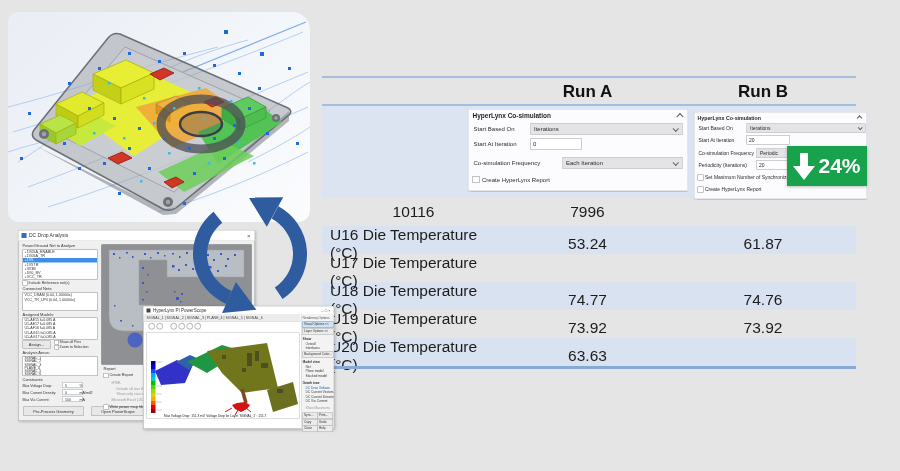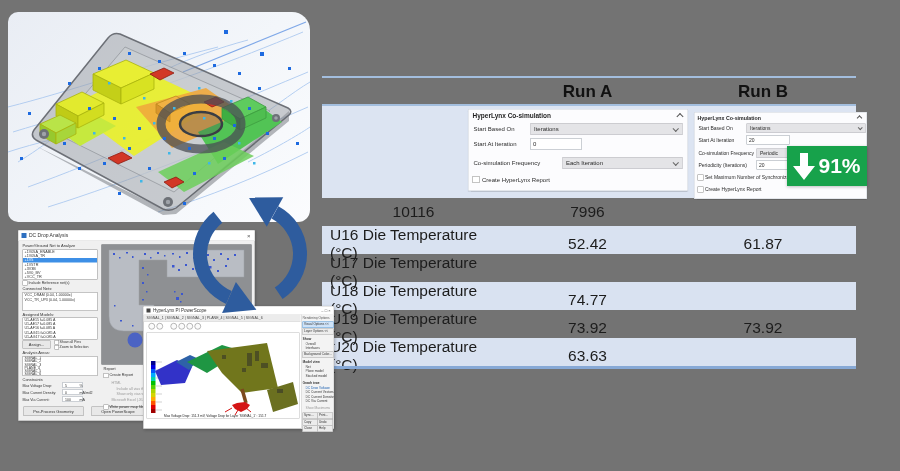--- a/index.html
+++ b/index.html
@@ -1,16 +1,16 @@
 <!DOCTYPE html>
 <html><head>
 <meta charset="utf-8">
 <style>
   html,body{margin:0;padding:0;background:#fff;}
-  .slide{position:relative;width:900px;height:471px;background:#737373;overflow:hidden;
+  .slide{position:relative;width:900px;height:471px;background:#e5e5e5;overflow:hidden;
          font-family:"Liberation Sans",sans-serif;color:#1c1c1c;}
   .abs{position:absolute;}
   .t{position:absolute;white-space:nowrap;}
 
   
   .cfd{left:8px;top:12px;width:302px;height:210px;border-radius:10px 18px 12px 10px;
        background:linear-gradient(135deg,#e9edf4 0%,#f3f6fa 55%,#fbfcfe 100%);z-index:1;}
 
   
   .cycle{left:185px;top:192px;width:135px;height:130px;z-index:6;}
@@ -212,29 +212,30 @@
     </div>
     <div class="rule" style="top:28px;"></div>
     <div class="band"></div>
     <div class="rows">
       <div class="row">
         <div class="val">10116</div>
         <div class="val">7996</div>
       </div>
       <div class="row alt">
         <div class="lab">U16 Die Temperature (°C)</div>
-        <div class="val">52.42</div>
+        <div class="val">53.24</div>
         <div class="val">61.87</div>
       </div>
       <div class="row">
         <div class="lab">U17 Die Temperature (°C)</div>
       </div>
       <div class="row alt">
         <div class="lab">U18 Die Temperature (°C)</div>
         <div class="val">74.77</div>
+        <div class="val">74.76</div>
       </div>
       <div class="row">
         <div class="lab">U19 Die Temperature (°C)</div>
         <div class="val">73.92</div>
         <div class="val">73.92</div>
       </div>
       <div class="row alt">
         <div class="lab">U20 Die Temperature (°C)</div>
         <div class="val">63.63</div>
       </div>
@@ -286,21 +287,21 @@
     <div class="cb" style="left:6px;top:124px;width:10px;height:10px;"></div>
     <div class="t" style="left:21px;top:124px;">Set Maximum Number of Synchronizations</div>
     <div class="cb" style="left:6px;top:148px;width:10px;height:10px;"></div>
     <div class="t" style="left:21px;top:148px;">Create HyperLynx Report</div>
   </div>
 
   <div class="abs badge">
     <svg width="22" height="27" viewBox="0 0 22 27">
       <polygon points="7,0 15,0 15,13 22,13 11,27 0,13 7,13" fill="#ffffff"></polygon>
     </svg>
-    <span class="pct">91%</span>
+    <span class="pct">24%</span>
   </div>
 
   <div class="abs dcw" style="font-size:8.5px;">
     <div class="tb">
       <div class="abs" style="left:6px;top:5px;width:10px;height:10px;background:#2d6fc0;"></div>
       <div class="t" style="left:21px;top:4px;font-size:10px;">DC Drop Analysis</div>
       <div class="t" style="right:8px;top:3px;font-size:12px;color:#555;">×</div>
     </div>
 
     <div class="t" style="left:8px;top:26px;font-size:8px;">Power/Ground Net to Analyze</div>

